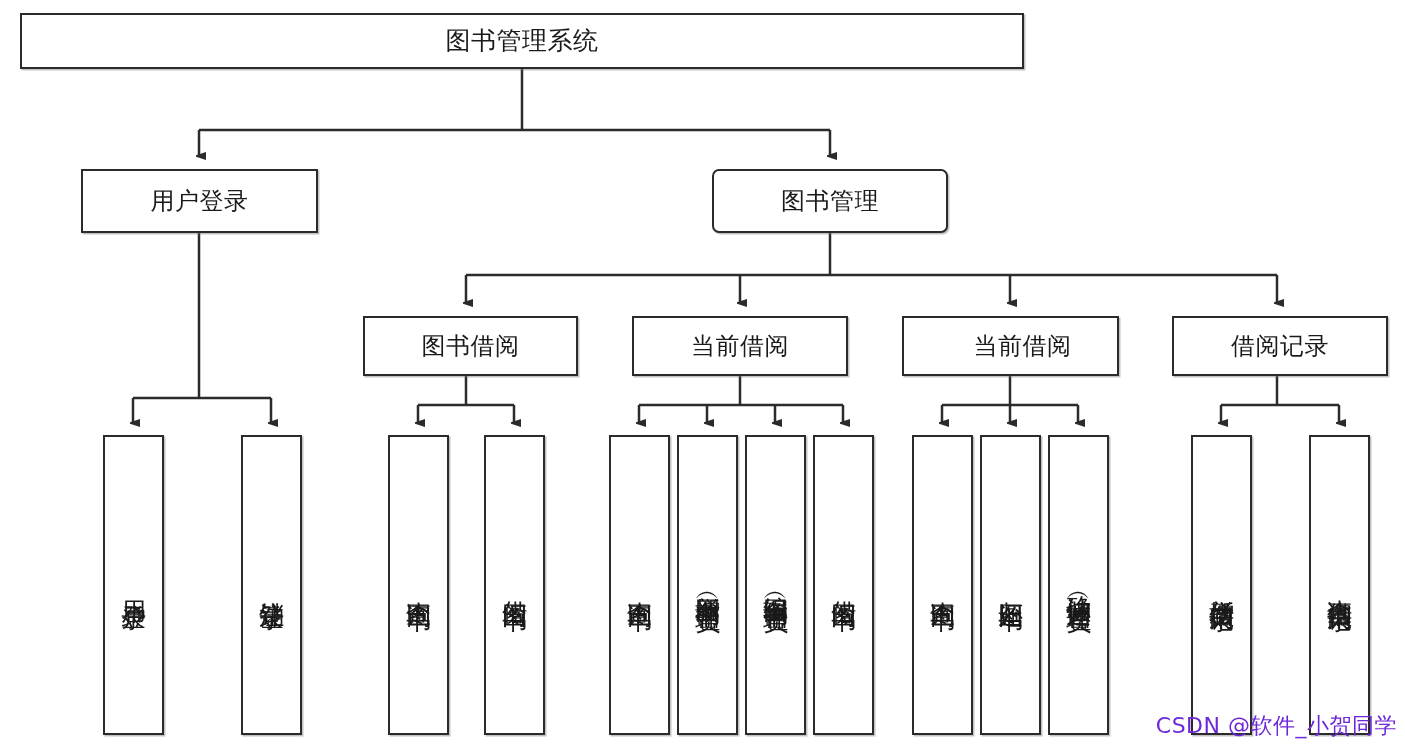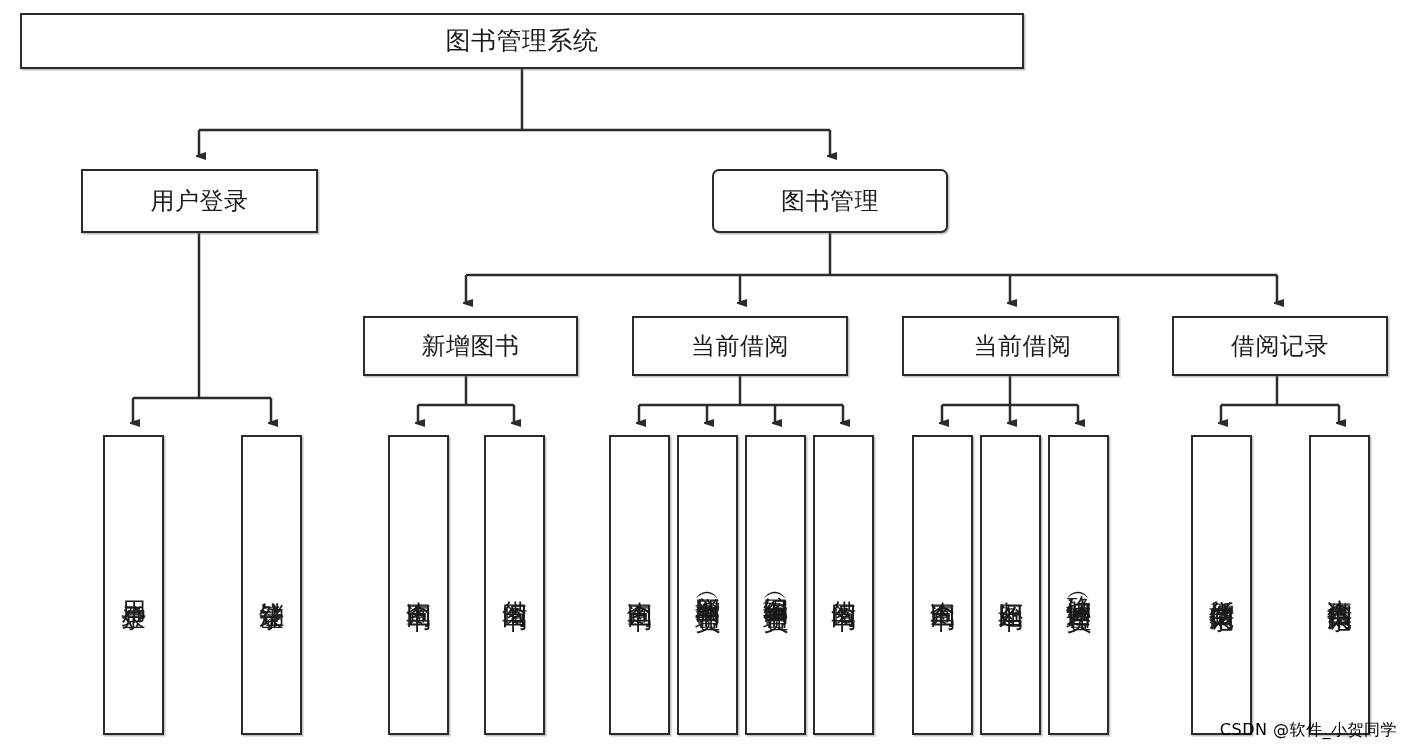--- a/index.html
+++ b/index.html
@@ -59,22 +59,22 @@
     text-orientation: upright;
     font-size: 25px;
     line-height: 1.1;
     letter-spacing: 2px;
     max-height: 100%;
   }
   .watermark {
     position: absolute;
     right: 8px;
     bottom: 6px;
-    font-size: 16px;
-    color: #000000;
+    font-size: 22px;
+    color: #6d28d9;
     letter-spacing: 0.5px;
     white-space: nowrap;
     font-family: "DejaVu Sans", "Liberation Sans", sans-serif;
   }
 </style>
 </head>
 <body>
 
 <div id="canvas">
 
@@ -133,21 +133,21 @@
   </div>
 
   <div class="node horiz" style="left:81px; top:169px; width:237px; height:64px;">
     <span class="lbl">用户登录</span>
   </div>
   <div class="node horiz" style="left:712px; top:169px; width:236px; height:64px;border-radius:7px;">
     <span class="lbl">图书管理</span>
   </div>
 
   <div class="node horiz" style="left:363px; top:316px; width:215px; height:60px;">
-    <span class="lbl">新增图书</span>
+    <span class="lbl">图书借阅</span>
   </div>
   <div class="node horiz" style="left:632px; top:316px; width:216px; height:60px;">
     <span class="lbl">当前借阅</span>
   </div>
   <div class="node horiz" style="left:902px; top:316px; width:217px; height:60px;padding-left:24px;">
     <span class="lbl">当前借阅</span>
   </div>
   <div class="node horiz" style="left:1172px; top:316px; width:216px; height:60px;">
     <span class="lbl">借阅记录</span>
   </div>

